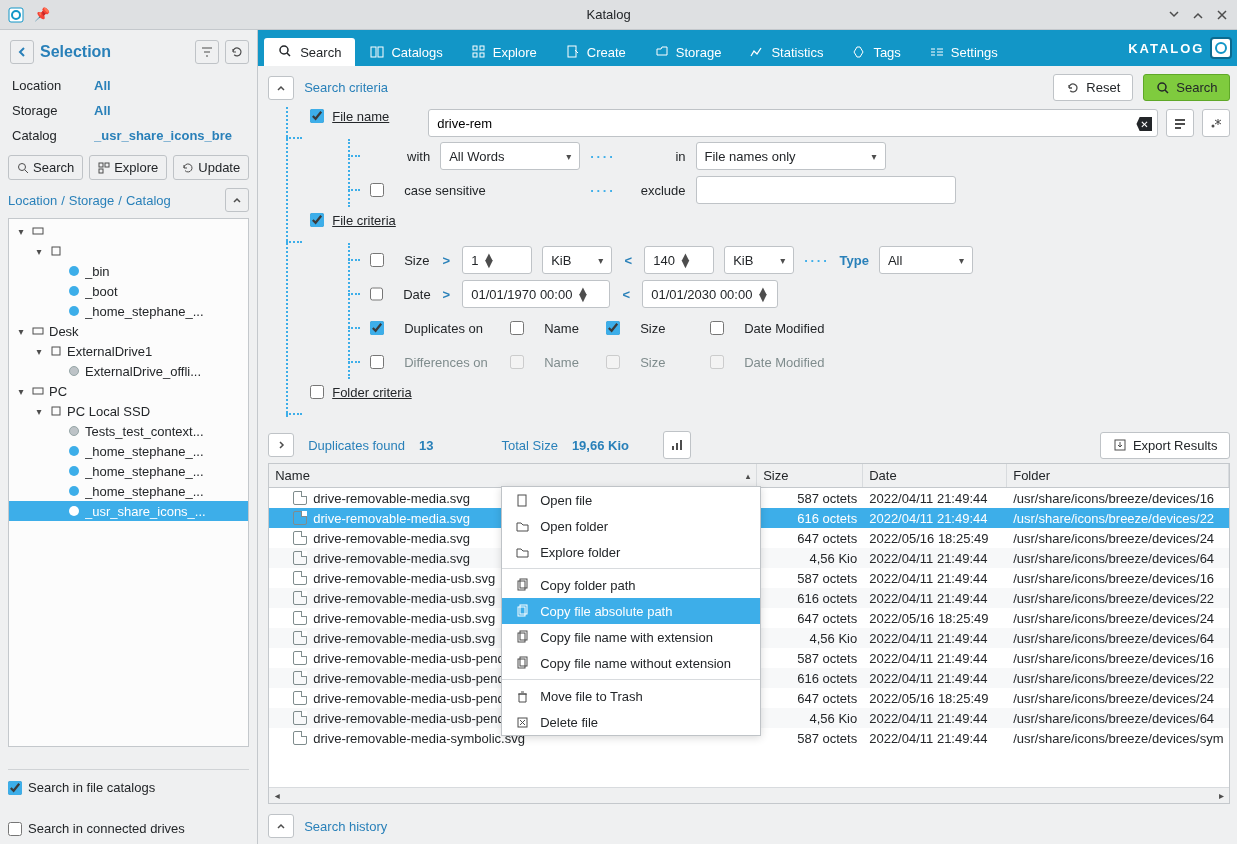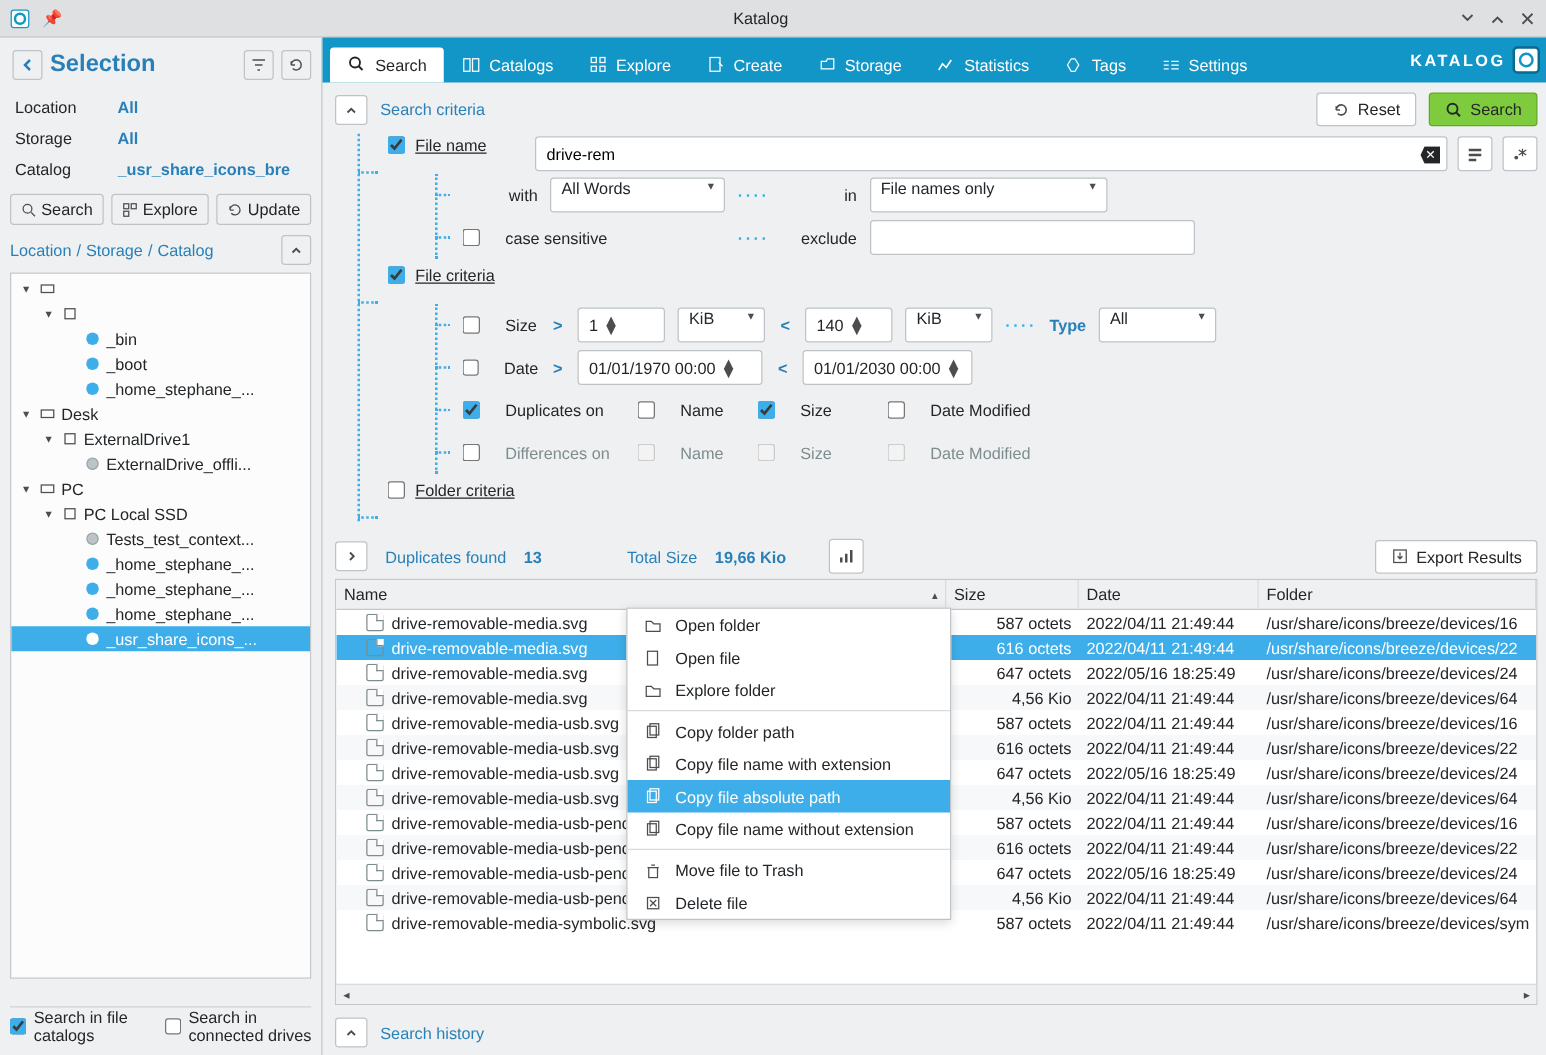--- a/index.html
+++ b/index.html
@@ -13,21 +13,21 @@
 .titlebar .winbtns { display: flex; gap: 10px; color: #4d4d4d; }
 .titlebar .winbtns span { cursor: pointer; }
 
 
 .app { display: flex; height: calc(844px - 30px); }
 
 
 .left { width: 260px; display: flex; flex-direction: column; border-right: 1px solid #c4c8cc; padding: 8px; }
 .left-header { display: flex; align-items: center; gap: 6px; margin: 2px 0 10px 2px; }
 .left-back { border: 1px solid #bfc3c7; background: #eff0f1; border-radius: 3px; width: 24px; height: 24px; display:flex; align-items:center; justify-content:center; color:#2980b9; cursor:pointer;}
-.left-title { color: #2980b9; font-weight: bold; font-size: 19px; }
+.left-title { color: #2980b9; font-weight: bold; font-size: 16px; }
 .left-iconbtns { margin-left: auto; display: flex; gap: 6px; }
 .iconbtn { border: 1px solid #bfc3c7; background: #eff0f1; border-radius: 3px; width: 24px; height: 24px; display:flex; align-items:center; justify-content:center; cursor:pointer; color:#4d4d4d;}
 .loc-grid { display:grid; grid-template-columns: 82px 1fr; row-gap: 10px; margin: 4px 0 12px 4px; }
 .loc-grid .lbl { color: #232629; }
 .loc-grid .val { color: #2980b9; font-weight: bold; }
 .loc-grid .val.long { white-space:nowrap; overflow:hidden; text-overflow:ellipsis; }
 
 .left-row-btns { display:flex; gap:6px; margin-bottom: 8px; }
 .btn-small { border:1px solid #bfc3c7; background:#eff0f1; border-radius:3px; padding:4px 8px; display:flex; align-items:center; gap:4px; cursor:pointer; color:#232629; font-size:12px;}
 
@@ -39,21 +39,21 @@
 .tree-row { display:flex; align-items:center; height:20px; white-space:nowrap; padding-right:4px; cursor:pointer;}
 .tree-row.selected { background:#3daee9; color:#fff; }
 .tree-indent { display:inline-block; }
 .tree-exp { width:12px; text-align:center; color:#4d4d4d; font-size:10px; display:inline-block;}
 .tree-icon { width:14px; height:14px; margin:0 4px; display:inline-flex; align-items:center; justify-content:center;}
 .dot-gray { width:10px; height:10px; border-radius:50%; background:#bdc3c7; border:1px solid #95a5a6;}
 .dot-blue { width:10px; height:10px; border-radius:50%; background:#3daee9; }
 .dot-white { width:10px; height:10px; border-radius:50%; background:#fff;}
 .tree-label { overflow:hidden; text-overflow:ellipsis; }
 
-.left-checks { padding-top:0; border-top:1px solid #d0d3d6; margin-top:22px; display:flex; flex-direction:row; gap:26px; }
+.left-checks { padding-top:10px; border-top:1px solid #d0d3d6; margin-top:22px; display:flex; flex-direction:column; gap:26px; }
 .check-row { display:flex; align-items:center; gap:6px; }
 input[type=checkbox]{ width:14px; height:14px; accent-color:#3daee9;}
 
 
 .right { flex:1; display:flex; flex-direction:column; }
 
 
 .tabs { background:#1296c7; display:flex; align-items:center; height:36px; padding-left:6px;}
 .tab { display:flex; align-items:center; gap:6px; padding:0 14px; height:28px; color:#fff; cursor:pointer; margin-top:8px; border-radius:3px 3px 0 0;}
 .tab.active { background:#fff; color:#232629; }
@@ -80,21 +80,21 @@
 .crit-connector { width:16px; border-bottom:2px dotted #3daee9; margin-left:-14px;}
 .crit-label { min-width:88px; }
 .crit-sub { margin-left:48px; border-left:2px dotted #3daee9; padding-left:12px;}
 .crit-subrow { display:flex; align-items:center; gap:10px; min-height:34px;}
 .connector-short{ width:12px; border-bottom:2px dotted #3daee9; margin-left:-14px;}
 .dotsep{ color:#3daee9; letter-spacing:2px; font-weight:bold;}
 .w-lbl{ width:60px; text-align:right; color:#232629;}
 .type-lbl{ color:#2980b9;font-weight:bold; }
 
 input[type=text], .select, .spin { border:1px solid #bfc3c7; background:#fff; border-radius:3px; height:28px; padding:0 8px; }
-.select { display:flex; justify-content:space-between; gap:6px; cursor:pointer;}
+.select { display:flex; align-items:center; justify-content:space-between; gap:6px; cursor:pointer;}
 .select .caret{ font-size:10px; color:#4d4d4d;}
 .filename-input-wrap{ flex:1; position:relative;}
 .filename-input{ width:100%;}
 .clear-x{ position:absolute; right:6px; top:50%; transform:translateY(-50%); background:#232629; color:#fff; width:16px; height:14px; clip-path: polygon(20% 0, 100% 0, 100% 100%, 20% 100%, 0 50%); font-size:10px; display:flex; align-items:center; justify-content:center; cursor:pointer;}
 .sq-btn{ border:1px solid #bfc3c7; background:#fff; border-radius:3px; width:28px; height:28px; display:flex; align-items:center; justify-content:center; cursor:pointer;}
 .spin{ display:flex; align-items:center; padding:0 4px 0 8px; gap:4px;}
 .spin .spinbtns{ display:flex; flex-direction:column; font-size:7px; line-height:7px; color:#4d4d4d; cursor:pointer;}
 .op{ color:#2980b9; font-weight:bold; width:12px; text-align:center;}
 .checkbox-lbl{ display:flex; align-items:center; gap:20px;}
 .checkbox-lbl.disabled{ color:#7f8c8d;}
@@ -828,68 +828,68 @@
           </div>
         <div class="hscroll">
           <span class="arrow">◂</span>
           <span class="arrow">▸</span>
         </div>
 
         <div class="ctx-menu" id="ctx" style="left:232px; top:22px;">
             <div class="ctx-item">
               <span class="ctx-ico">
                 <svg width="14" height="14">
+                  <rect x="3" y="2" width="8" height="11" stroke="currentColor" fill="none"></rect>
+                </svg>
+              </span>
+              <span>Open file</span>
+            </div>
+            <div class="ctx-item">
+              <span class="ctx-ico">
+                <svg width="14" height="14">
                   <path d="M2 5v7h11V6H8L6 4H2z" stroke="currentColor" fill="none"></path>
                 </svg>
               </span>
               <span>Open folder</span>
-            </div>
-            <div class="ctx-item">
-              <span class="ctx-ico">
-                <svg width="14" height="14">
-                  <rect x="3" y="2" width="8" height="11" stroke="currentColor" fill="none"></rect>
-                </svg>
-              </span>
-              <span>Open file</span>
             </div>
             <div class="ctx-item">
               <span class="ctx-ico">
                 <svg width="14" height="14">
                   <path d="M2 5v7h11V6H8L6 4H2z" stroke="currentColor" fill="none"></path>
                 </svg>
               </span>
               <span>Explore folder</span>
             </div>
             <div class="ctx-sep"></div>
             <div class="ctx-item">
               <span class="ctx-ico">
                 <svg width="14" height="14">
                   <rect x="3" y="3" width="7" height="9" stroke="currentColor" fill="none"></rect>
                   <rect x="5" y="1" width="7" height="9" stroke="currentColor" fill="none"></rect>
                 </svg>
               </span>
               <span>Copy folder path</span>
             </div>
+            <div class="ctx-item highlight">
+              <span class="ctx-ico">
+                <svg width="14" height="14">
+                  <rect x="3" y="3" width="7" height="9" stroke="currentColor" fill="none"></rect>
+                  <rect x="5" y="1" width="7" height="9" stroke="currentColor" fill="none"></rect>
+                </svg>
+              </span>
+              <span>Copy file absolute path</span>
+            </div>
             <div class="ctx-item">
               <span class="ctx-ico">
                 <svg width="14" height="14">
                   <rect x="3" y="3" width="7" height="9" stroke="currentColor" fill="none"></rect>
                   <rect x="5" y="1" width="7" height="9" stroke="currentColor" fill="none"></rect>
                 </svg>
               </span>
               <span>Copy file name with extension</span>
-            </div>
-            <div class="ctx-item highlight">
-              <span class="ctx-ico">
-                <svg width="14" height="14">
-                  <rect x="3" y="3" width="7" height="9" stroke="currentColor" fill="none"></rect>
-                  <rect x="5" y="1" width="7" height="9" stroke="currentColor" fill="none"></rect>
-                </svg>
-              </span>
-              <span>Copy file absolute path</span>
             </div>
             <div class="ctx-item">
               <span class="ctx-ico">
                 <svg width="14" height="14">
                   <rect x="3" y="3" width="7" height="9" stroke="currentColor" fill="none"></rect>
                   <rect x="5" y="1" width="7" height="9" stroke="currentColor" fill="none"></rect>
                 </svg>
               </span>
               <span>Copy file name without extension</span>
             </div>

